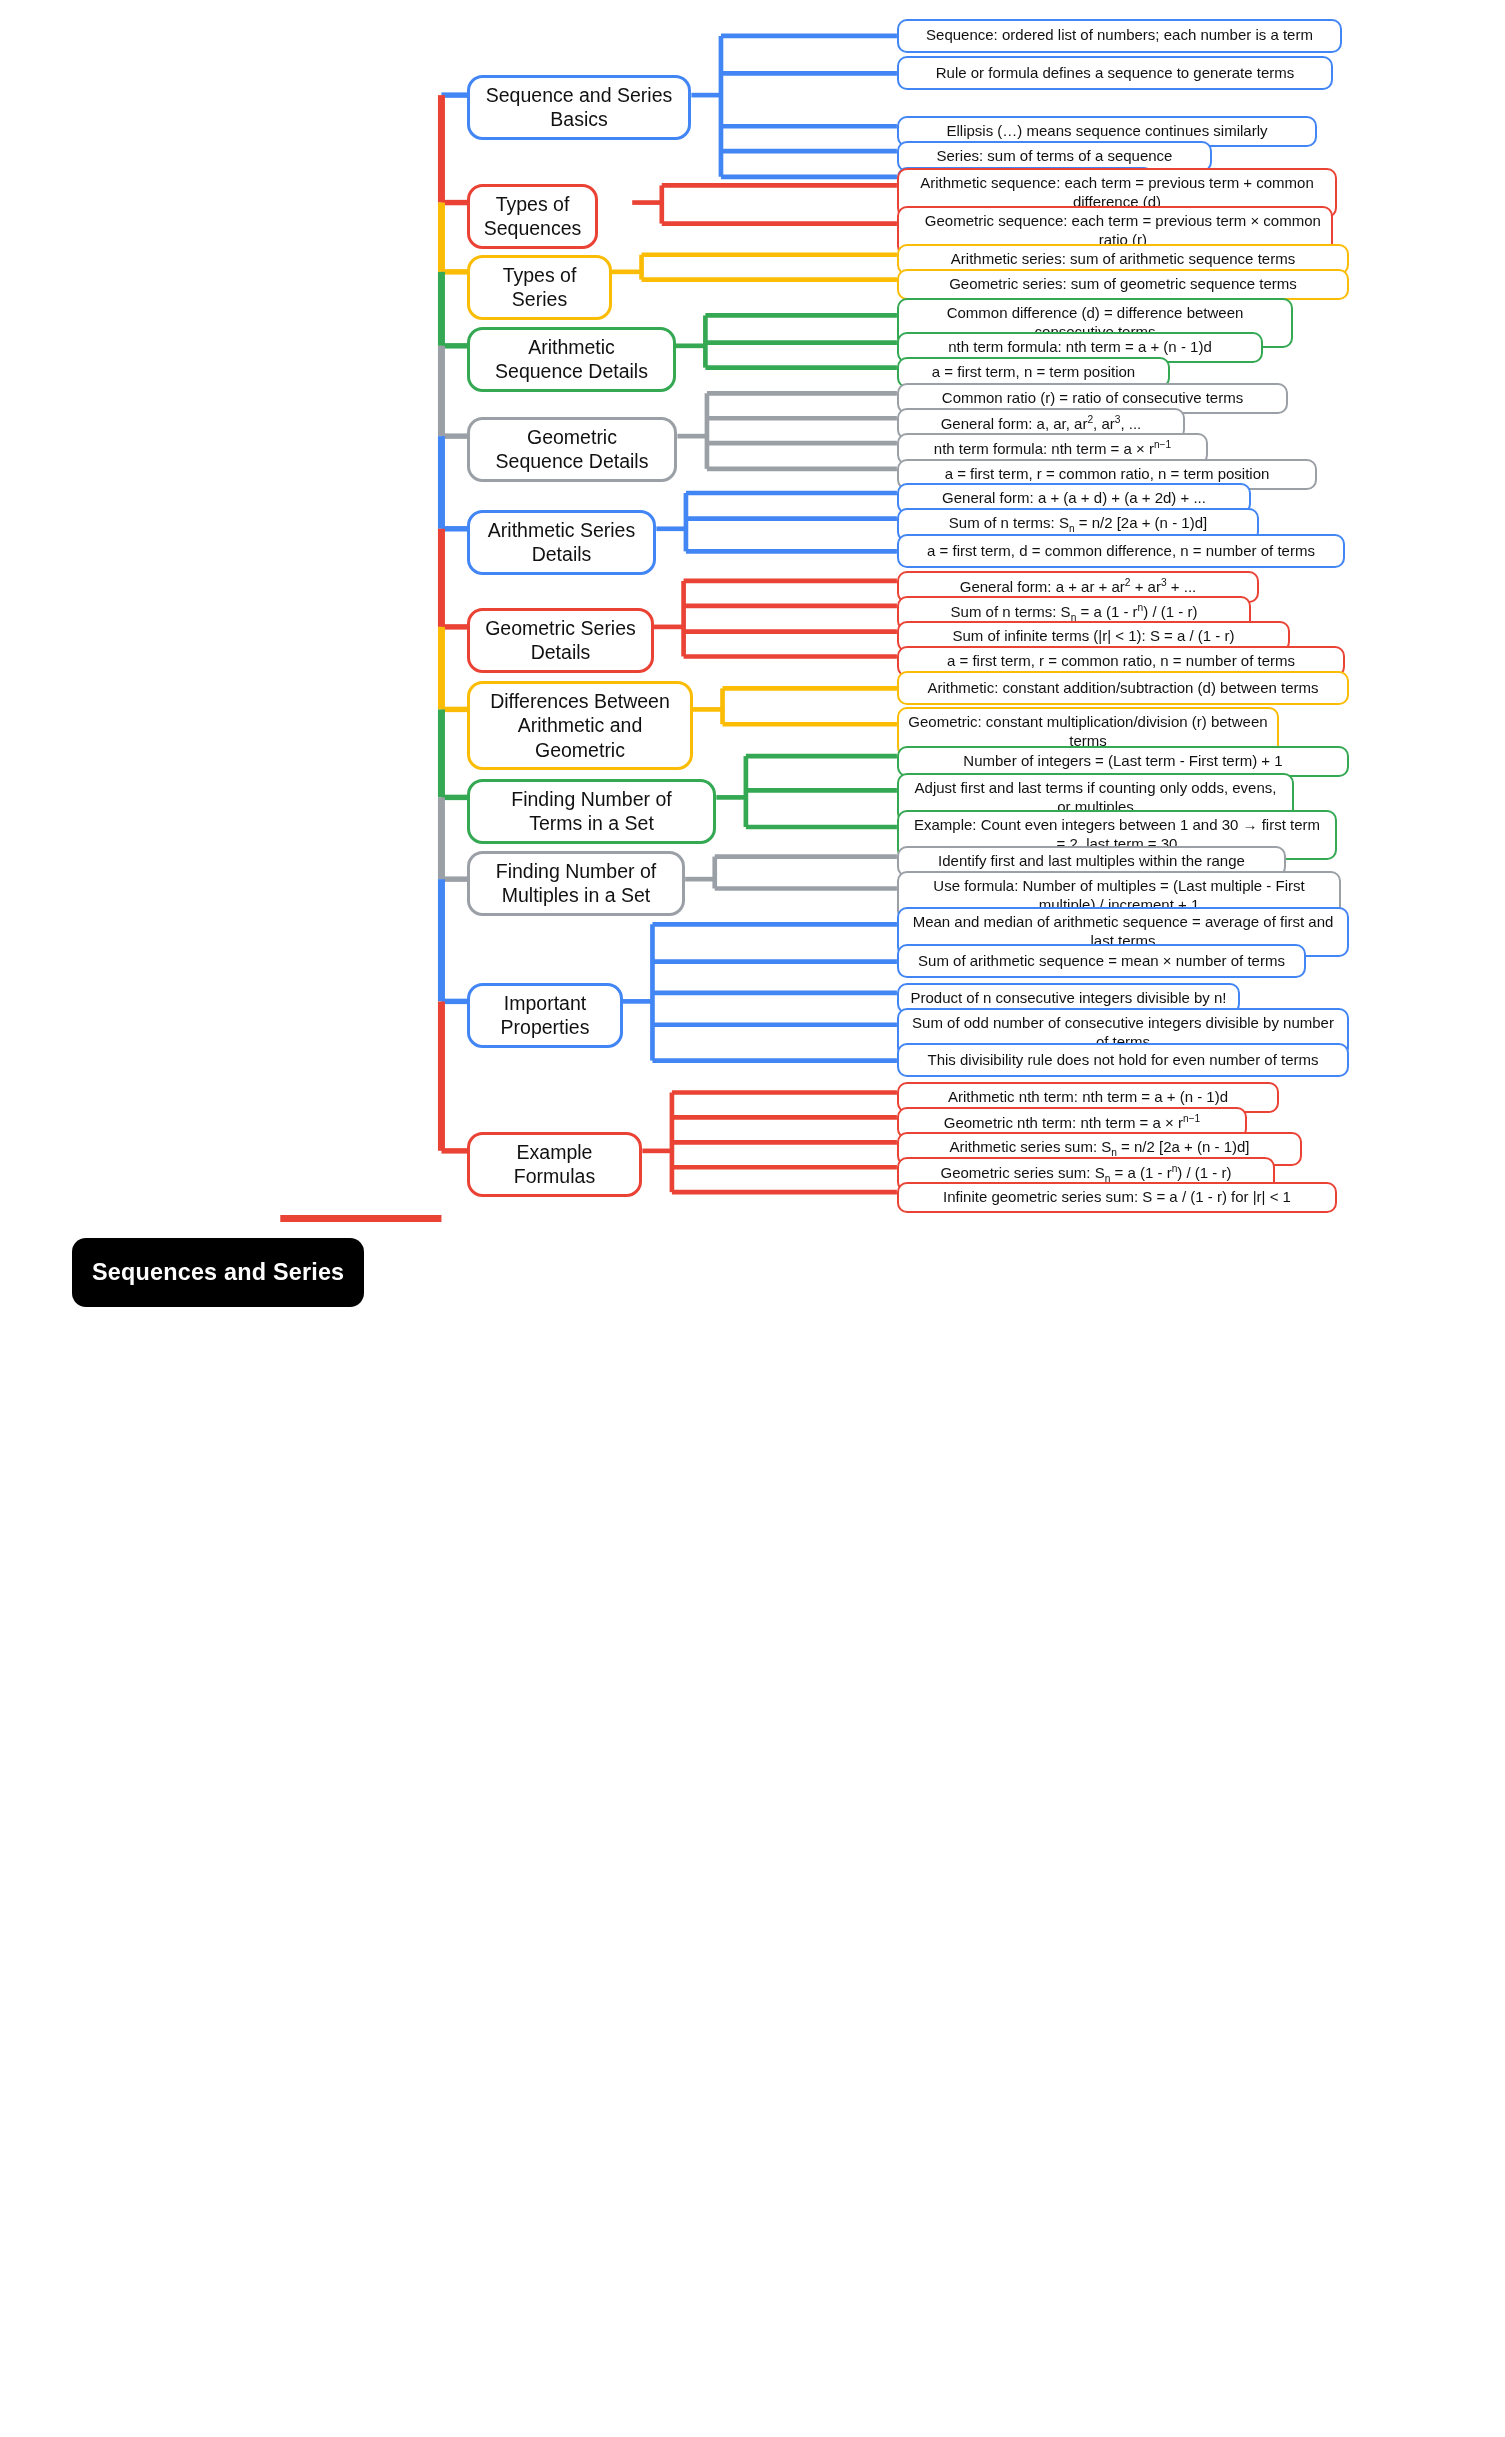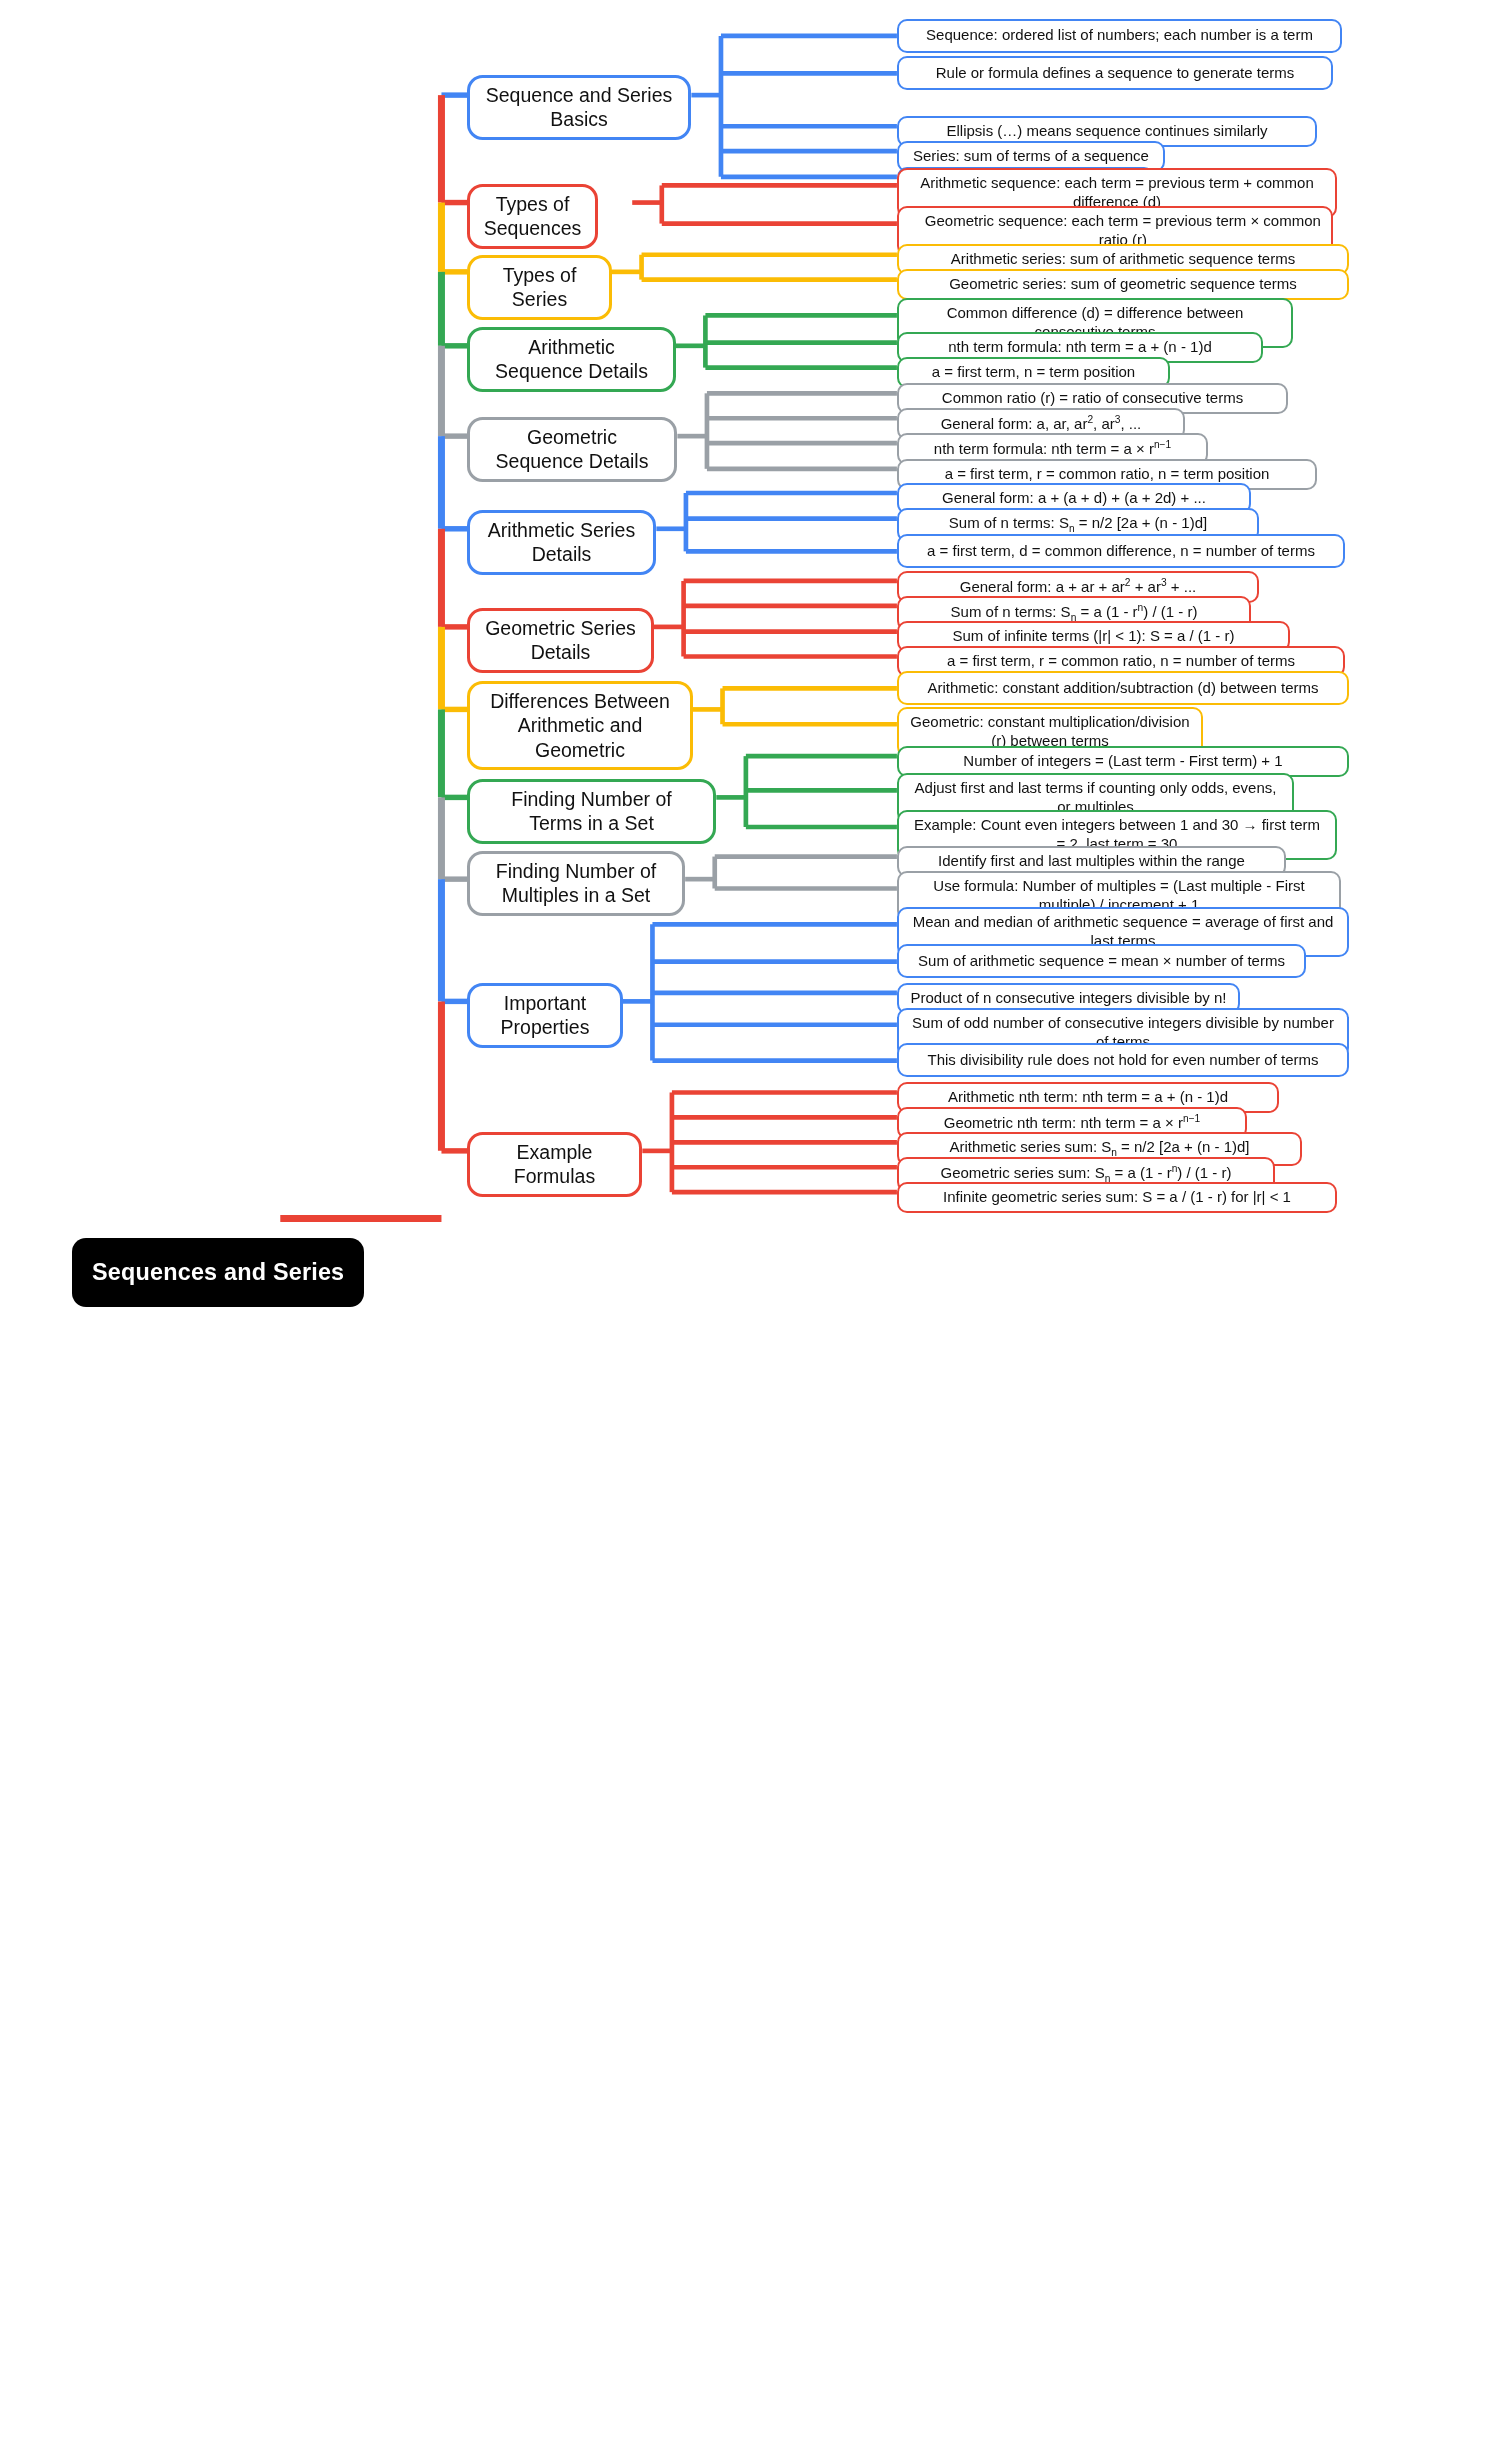--- a/index.html
+++ b/index.html
@@ -187,21 +187,21 @@
       </div>
       <div class="node leaf-node" style="left: 897px; top: 18.7px; width: 445px; min-height: 34px; border-color: rgb(66, 133, 244);">
         <span>Sequence: ordered list of numbers; each number is a term</span>
       </div>
       <div class="node leaf-node" style="left: 897px; top: 56px; width: 436px; min-height: 34px; border-color: rgb(66, 133, 244);">
         <span>Rule or formula defines a sequence to generate terms</span>
       </div>
       <div class="node leaf-node" style="left: 897px; top: 116px; width: 420px; min-height: 20px; border-color: rgb(66, 133, 244);">
         <span>Ellipsis (…) means sequence continues similarly</span>
       </div>
-      <div class="node leaf-node" style="left: 897px; top: 141px; width: 268px; min-height: 20px; border-color: rgb(66, 133, 244);">
+      <div class="node leaf-node" style="left: 897px; top: 141px; width: 315px; min-height: 20px; border-color: rgb(66, 133, 244);">
         <span>Series: sum of terms of a sequence</span>
       </div>
       <div class="node leaf-node" style="left: 897px; top: 167px; width: 257px; min-height: 20px; border-color: rgb(66, 133, 244);">
         <span>Series can be finite or infinite</span>
       </div>
       <div class="node branch-node" style="left: 467px; top: 184px; width: 131px; min-height: 37px; border-color: rgb(234, 67, 53);">
         <span>Types of Sequences</span>
       </div>
       <div class="node leaf-node" style="left: 897px; top: 168px; width: 440px; min-height: 34px; border-color: rgb(234, 67, 53);">
         <span>Arithmetic sequence: each term = previous term + common difference (d)</span>
@@ -271,21 +271,21 @@
       </div>
       <div class="node leaf-node" style="left: 897px; top: 646px; width: 448px; min-height: 20px; border-color: rgb(234, 67, 53);">
         <span>a = first term, r = common ratio, n = number of terms</span>
       </div>
       <div class="node branch-node" style="left: 467px; top: 681px; width: 226px; min-height: 56px; border-color: rgb(251, 188, 5);">
         <span>Differences Between Arithmetic and Geometric</span>
       </div>
       <div class="node leaf-node" style="left: 897px; top: 671px; width: 452px; min-height: 34px; border-color: rgb(251, 188, 5);">
         <span>Arithmetic: constant addition/subtraction (d) between terms</span>
       </div>
-      <div class="node leaf-node" style="left: 897px; top: 707px; width: 306px; min-height: 34px; border-color: rgb(251, 188, 5); justify-content: flex-end;">
+      <div class="node leaf-node" style="left: 897px; top: 707px; width: 382px; min-height: 34px; border-color: rgb(251, 188, 5); justify-content: flex-end;">
         <span>Geometric: constant multiplication/division (r) between terms</span>
       </div>
       <div class="node branch-node" style="left: 467px; top: 779px; width: 249px; min-height: 37px; border-color: rgb(52, 168, 83);">
         <span>Finding Number of Terms in a Set</span>
       </div>
       <div class="node leaf-node" style="left: 897px; top: 746px; width: 452px; min-height: 20px; border-color: rgb(52, 168, 83);">
         <span>Number of integers = (Last term - First term) + 1</span>
       </div>
       <div class="node leaf-node" style="left: 897px; top: 773px; width: 397px; min-height: 34px; border-color: rgb(52, 168, 83);">
         <span>Adjust first and last terms if counting only odds, evens, or multiples</span>

